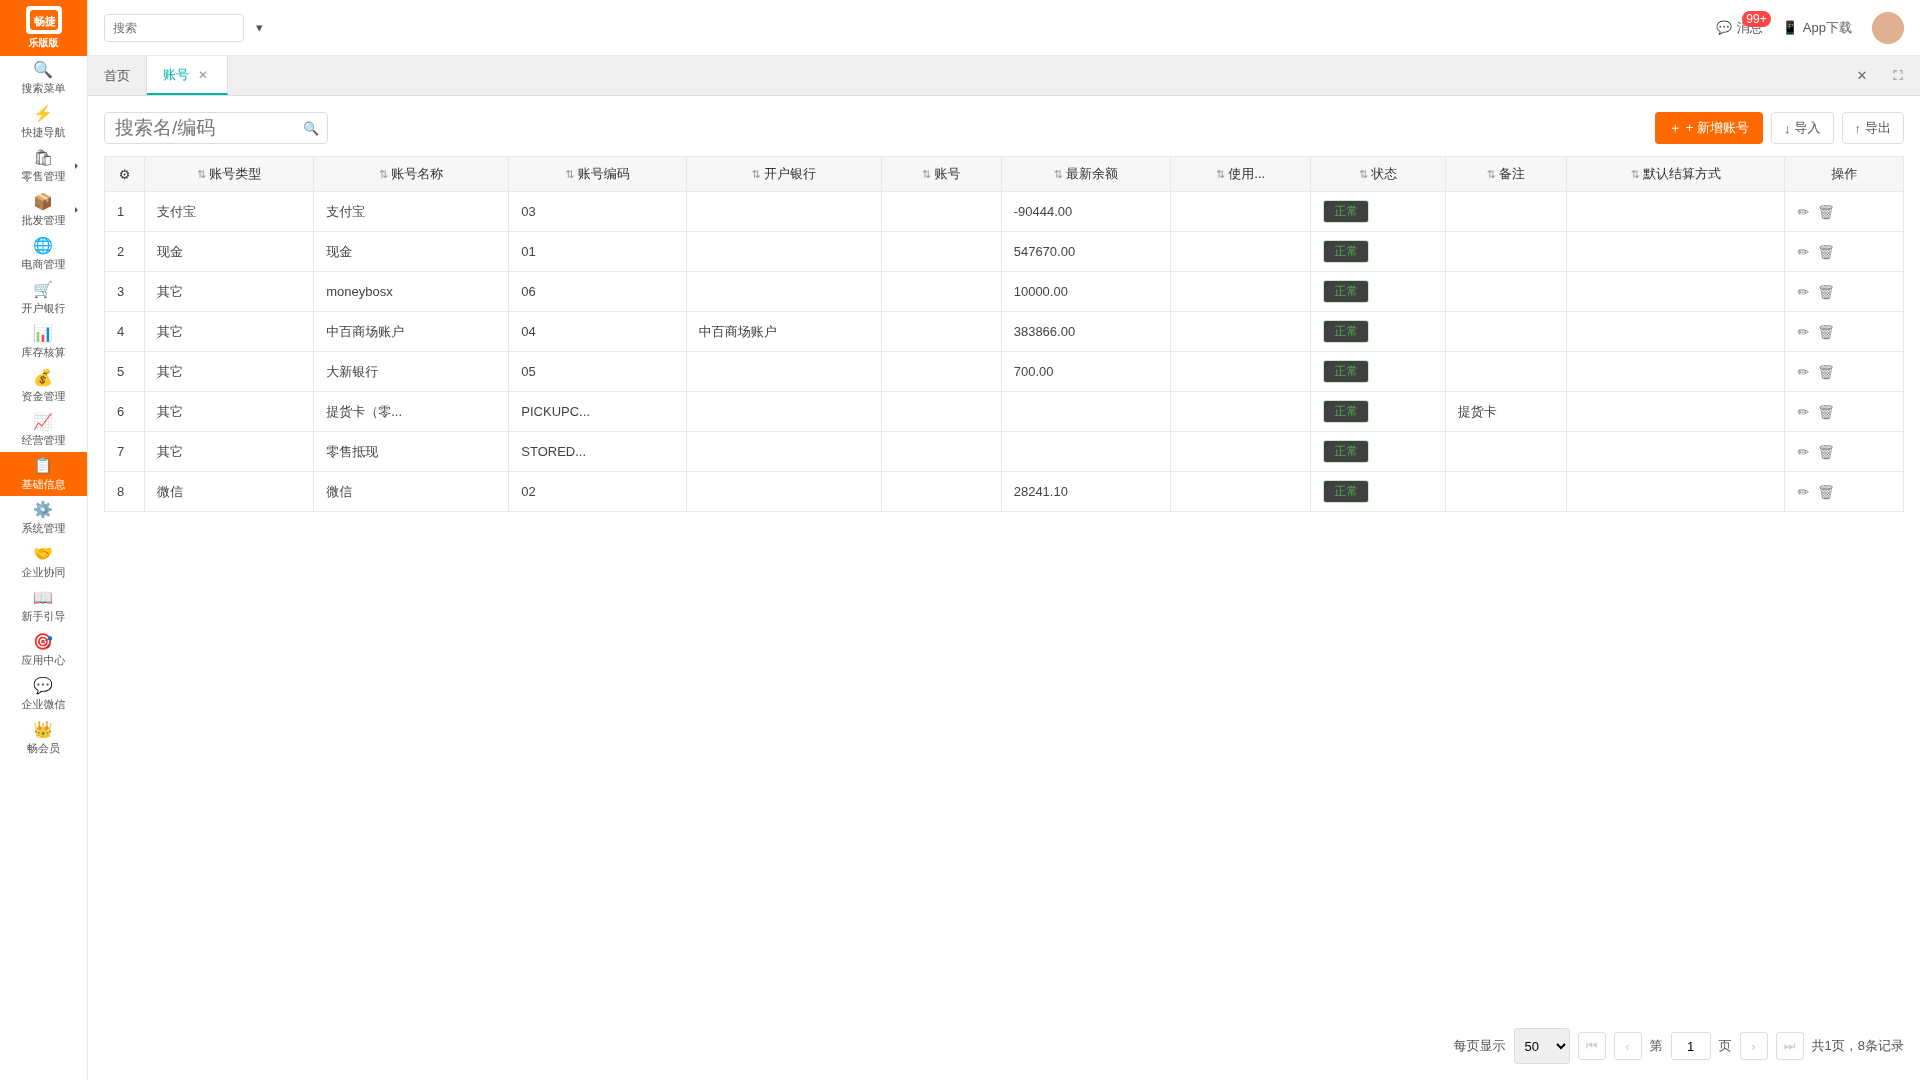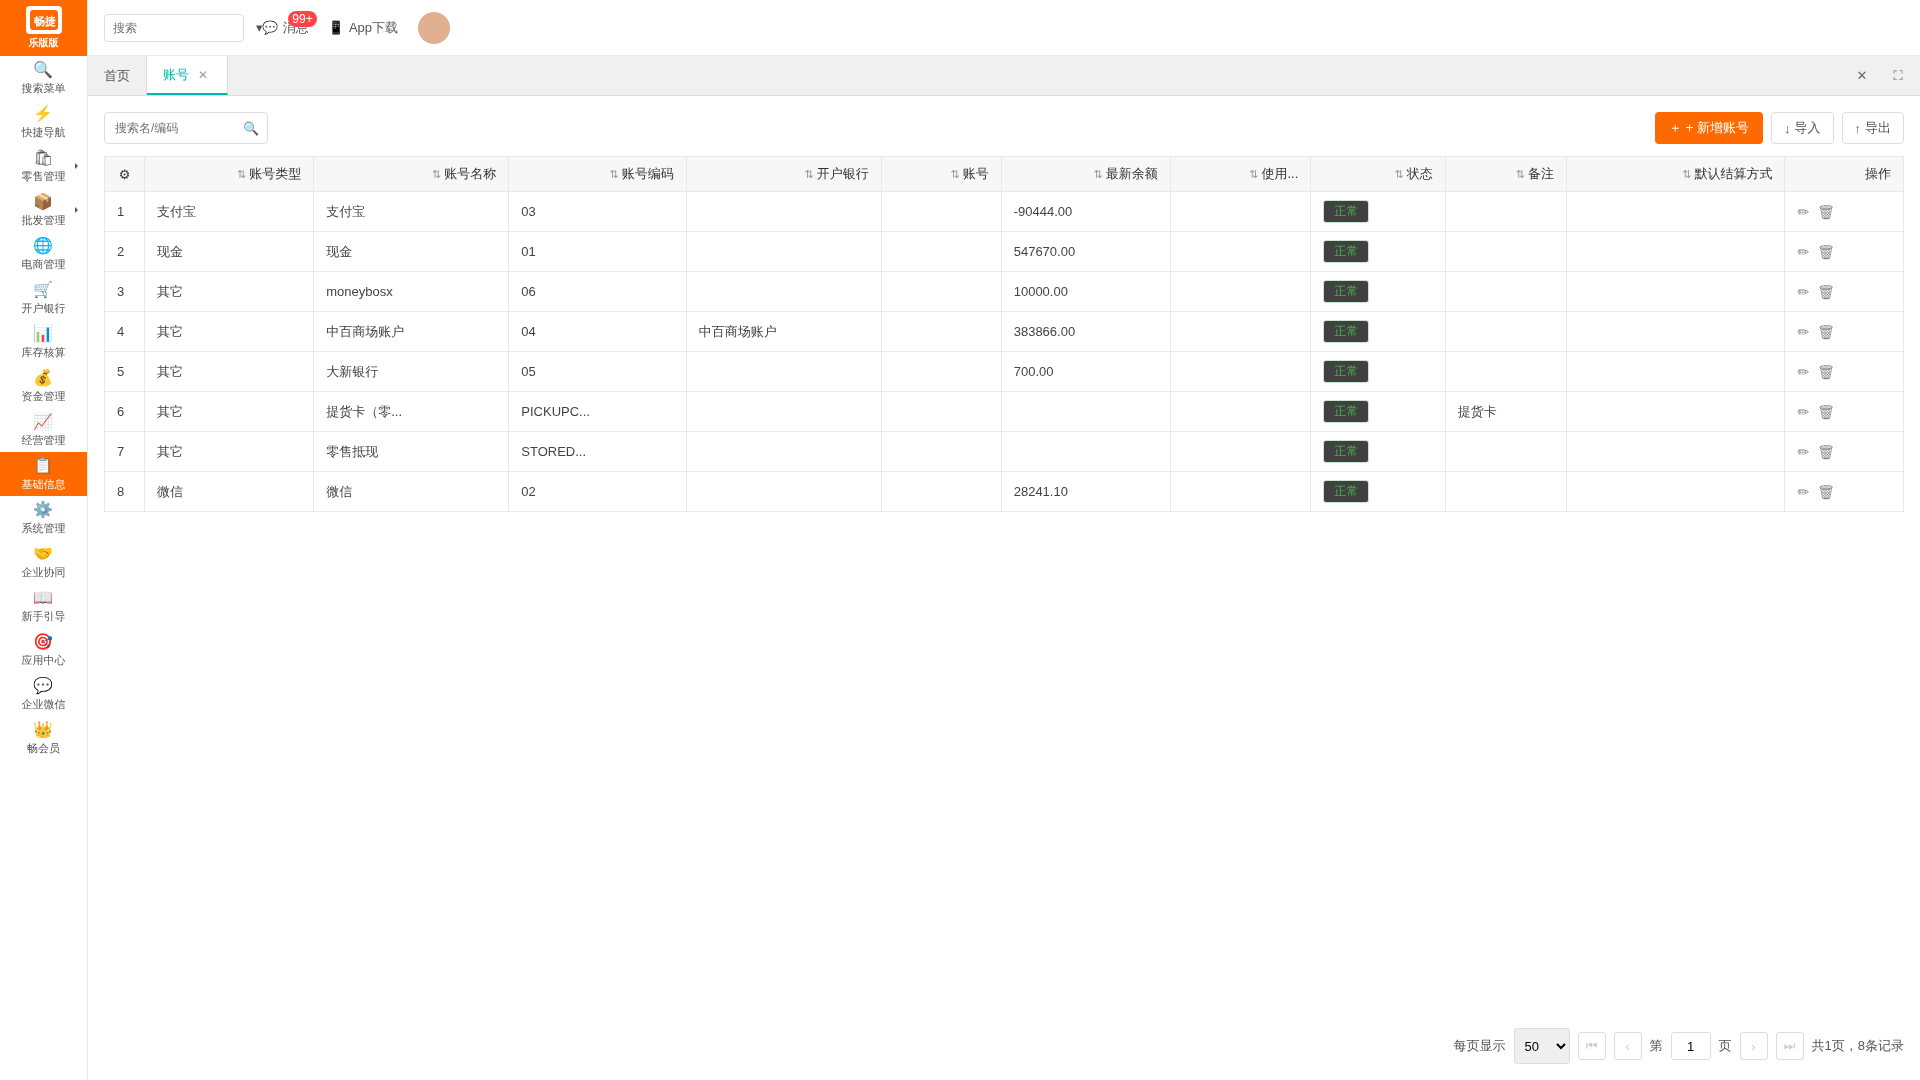--- a/index.html
+++ b/index.html
@@ -69,21 +69,21 @@
       flex-direction: column;
       overflow: hidden;
     }
 
     
     .top-header {
       height: 56px;
       background: #fff;
       display: flex;
       align-items: center;
-      justify-content: flex-start;
+      justify-content: space-between;
       padding: 0 16px;
       border-bottom: 1px solid #e8e8e8;
       flex-shrink: 0;
     }
     .header-left { display: flex; align-items: center; gap: 12px; }
     .search-box {
       width: 140px;
       height: 28px;
       border: 1px solid #ddd;
       border-radius: 4px;
@@ -217,26 +217,26 @@
       display: flex;
       align-items: center;
       gap: 8px;
     }
     .search-input-wrap {
       position: relative;
       display: flex;
       align-items: center;
     }
     .search-input {
-      width: 164px;
+      width: 224px;
       height: 32px;
       border: 1px solid #ddd;
       border-radius: 4px;
       padding: 0 30px 0 10px;
-      font-size: 12px;
+      font-size: 19px;
     }
     .search-icon-btn {
       position: absolute;
       right: 8px;
       color: #aaa;
       cursor: pointer;
     }
     .btn-group { display: flex; gap: 8px; }
     .btn-primary {
       background: #ff6a00;
@@ -268,21 +268,21 @@
     
     .data-table {
       width: 100%;
       border-collapse: collapse;
       font-size: 13px;
     }
     .data-table th {
       background: #f7f7f7;
       border: 1px solid #e8e8e8;
       padding: 8px 12px;
-      text-align: right;
+      text-align: center;
       font-weight: normal;
       color: #333;
       white-space: nowrap;
     }
     .data-table th.sortable {
       cursor: pointer;
     }
     .data-table th.sortable::before {
       content: '⇅ ';
       color: #999;

